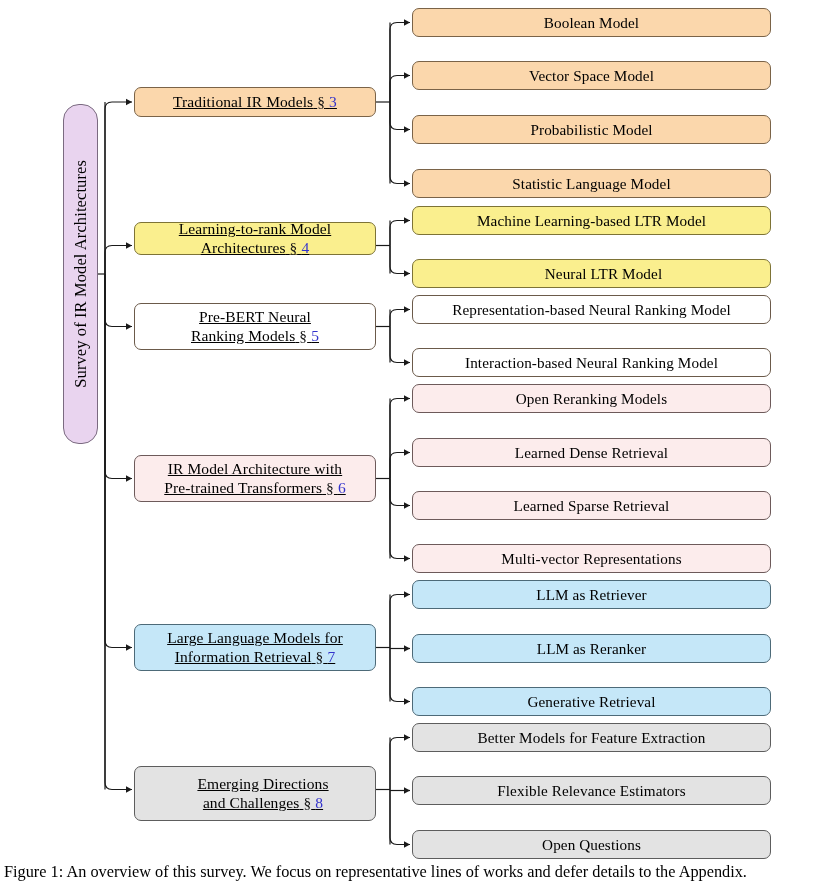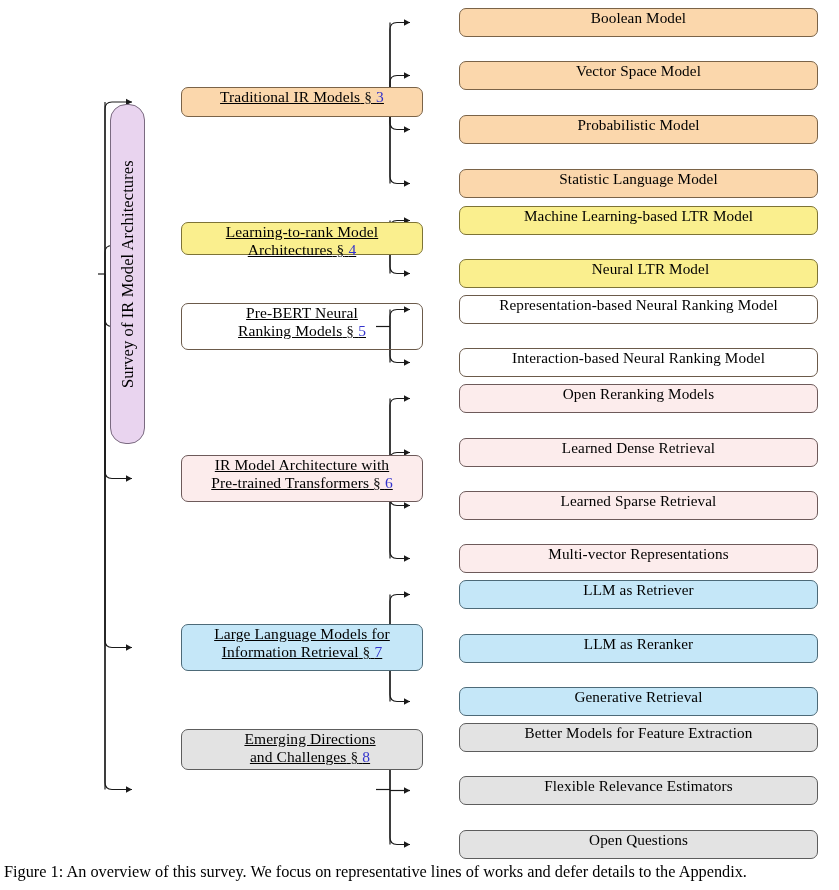--- a/index.html
+++ b/index.html
@@ -1,22 +1,22 @@
 <!DOCTYPE html>
 <html><head>
 <meta charset="utf-8">
 <style>
   html,body{margin:0;padding:0;background:#ffffff;}
   body{width:839px;height:890px;font-family:"Liberation Serif",serif;color:#000;}
   #stage{position:relative;width:839px;height:890px;overflow:hidden;background:#fff;}
   #wires{position:absolute;left:0;top:0;width:839px;height:890px;pointer-events:none;}
 
   .node{position:absolute;box-sizing:border-box;border:1px solid #6b5a4a;border-radius:7px;
-        display:flex;justify-content:center;text-align:center;
-        line-height:1.18;letter-spacing:.1px;margin-left:47px;}
+        display:flex;align-items:center;justify-content:center;text-align:center;
+        line-height:1.18;letter-spacing:.1px;}
   .node .txt{display:block;padding:0 6px;}
 
   
   #root{left:63px;top:104px;width:35px;height:340px;border-radius:16px;
         background:#e9d4ef;border:1px solid #7a6a80;}
   #root .txt{writing-mode:vertical-rl;transform:rotate(180deg);font-size:16.5px;white-space:nowrap;padding:0;}
 
   .lvl2{width:242px;height:30px;font-size:15.5px;text-decoration:underline;}
   .lvl2.two{height:46px;}
   .leaf{left:412px;width:359px;height:29px;font-size:15.2px;}
@@ -161,21 +161,21 @@
       </div>
       <div class="node leaf c-blue" style="top: 580px;">
         <span class="txt">LLM as Retriever</span>
       </div>
       <div class="node leaf c-blue" style="top: 634px;">
         <span class="txt">LLM as Reranker</span>
       </div>
       <div class="node leaf c-blue" style="top: 687px;">
         <span class="txt">Generative Retrieval</span>
       </div>
-      <div class="node lvl2 c-gray two" style="left: 134px; top: 729px; width: 242px; height: 41px; padding-left: 16px;">
+      <div class="node lvl2 c-gray two" style="left: 134px; top: 766px; width: 242px; height: 55px; padding-left: 16px;">
         <span class="txt"><span>Emerging Directions</span><br><span>and Challenges</span> <span class="secmark">§</span> <span class="sec">8</span></span>
       </div>
       <div class="node leaf c-gray" style="top: 723px;">
         <span class="txt">Better Models for Feature Extraction</span>
       </div>
       <div class="node leaf c-gray" style="top: 776px;">
         <span class="txt">Flexible Relevance Estimators</span>
       </div>
       <div class="node leaf c-gray" style="top: 830px;">
         <span class="txt">Open Questions</span>

